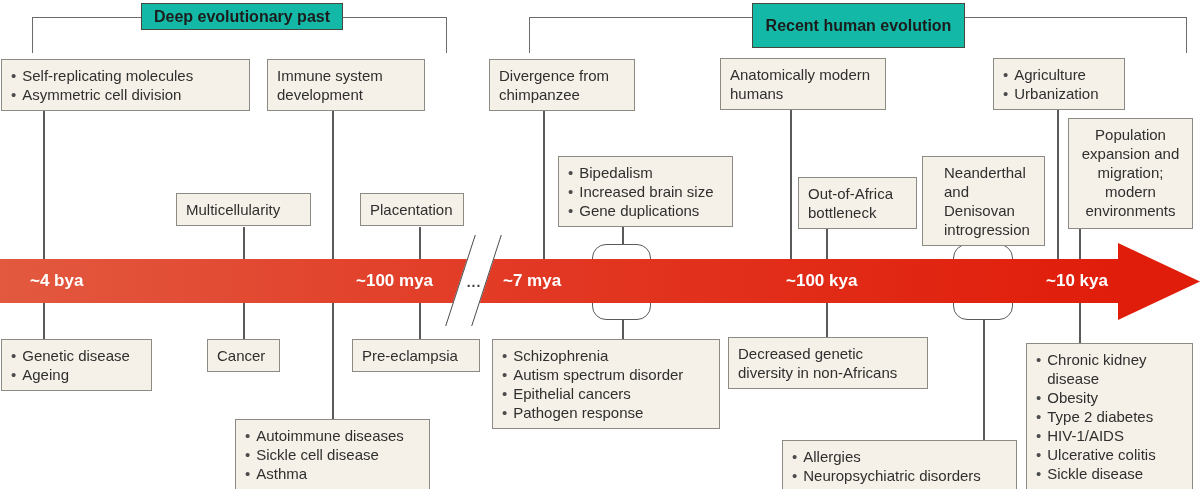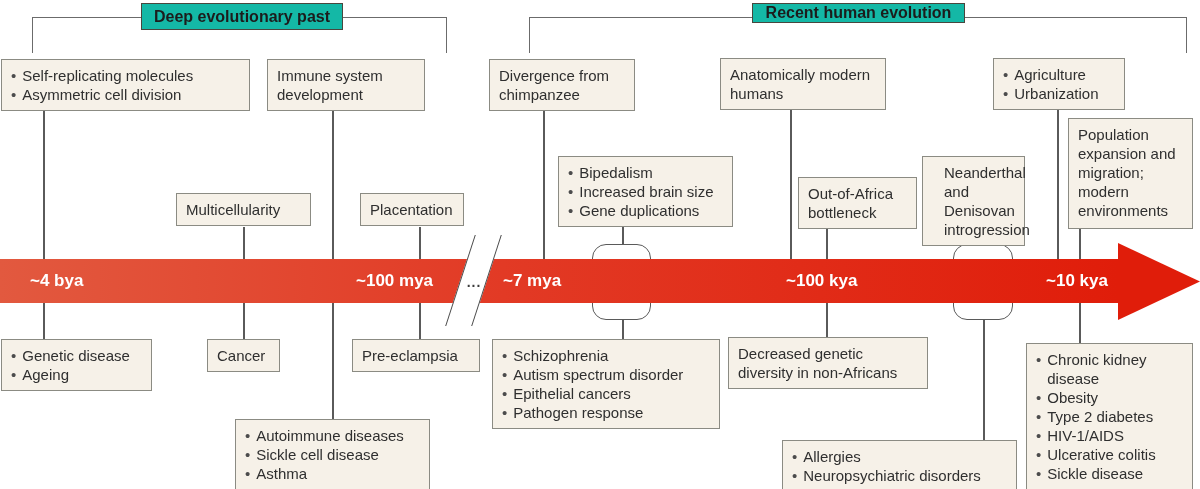--- a/index.html
+++ b/index.html
@@ -59,21 +59,21 @@
   .dot{color:#4c4c4c;flex:0 0 auto;}
 </style>
 </head>
 <body>
 
 <div id="stage">
 
   <div class="era-bracket" style="left:32px;top:17px;width:415px;"></div>
   <div class="era-bracket" style="left:529px;top:17px;width:658px;"></div>
   <div class="era-header" style="left:141px;top:3px;width:202px;height:27px;">Deep evolutionary past</div>
-  <div class="era-header" style="left:752px;top:3px;width:213px;height:20px;">Recent human evolution</div>
+  <div class="era-header" style="left:752px;top:3px;width:213px;height:45px;">Recent human evolution</div>
 
   <div class="vline" style="left:43px;top:108px;height:231px;"></div>
   <div class="vline" style="left:332px;top:108px;height:311px;"></div>
   <div class="vline" style="left:243px;top:227px;height:112px;"></div>
   <div class="vline" style="left:419px;top:227px;height:112px;"></div>
   <div class="vline" style="left:543px;top:106px;height:153px;"></div>
   <div class="vline" style="left:622px;top:227px;height:18px;"></div>
   <div class="vline" style="left:622px;top:319px;height:21px;"></div>
   <div class="vline" style="left:790px;top:108px;height:151px;"></div>
   <div class="vline" style="left:826px;top:227px;height:110px;"></div>
@@ -128,34 +128,34 @@
     <div class="li">
         <span class="dot">•</span>
         <span>Gene duplications</span>
       </div>
   </div>
 
   <div class="box" style="left:720px;top:58px;width:166px;">Anatomically modern humans</div>
 
   <div class="box" style="left:798px;top:177px;width:119px;">Out-of-Africa bottleneck</div>
 
-  <div class="box" style="left:922px;top:156px;width:103px;padding-left:21px;">Neanderthal and Denisovan introgression</div>
+  <div class="box" style="left:922px;top:156px;width:123px;padding-left:21px;">Neanderthal and Denisovan introgression</div>
 
   <div class="box" style="left:993px;top:58px;width:132px;">
     <div class="li">
         <span class="dot">•</span>
         <span>Agriculture</span>
       </div>
     <div class="li">
         <span class="dot">•</span>
         <span>Urbanization</span>
       </div>
   </div>
 
-  <div class="box" style="left:1068px;top:118px;width:125px;height:111px;">Population expansion and migration; modern environments</div>
+  <div class="box" style="left:1068px;top:118px;width:125px;height:111px;text-align:center;">Population expansion and migration; modern environments</div>
 
   <div class="box" style="left:1px;top:339px;width:151px;">
     <div class="li">
         <span class="dot">•</span>
         <span>Genetic disease</span>
       </div>
     <div class="li">
         <span class="dot">•</span>
         <span>Ageing</span>
       </div>

